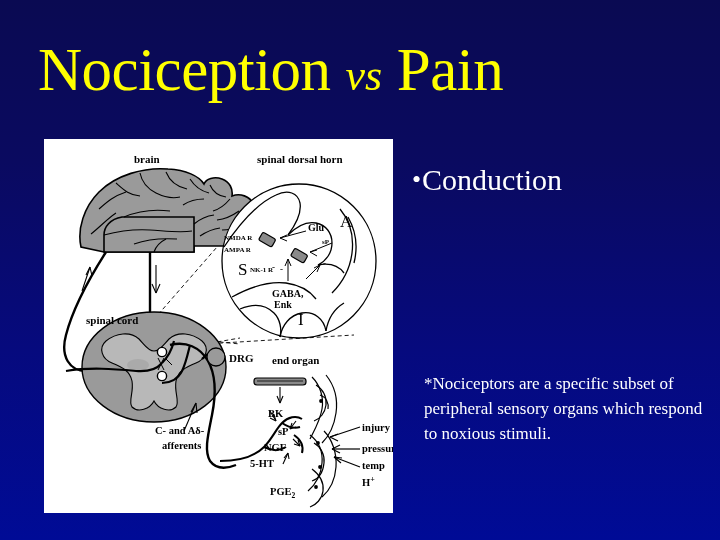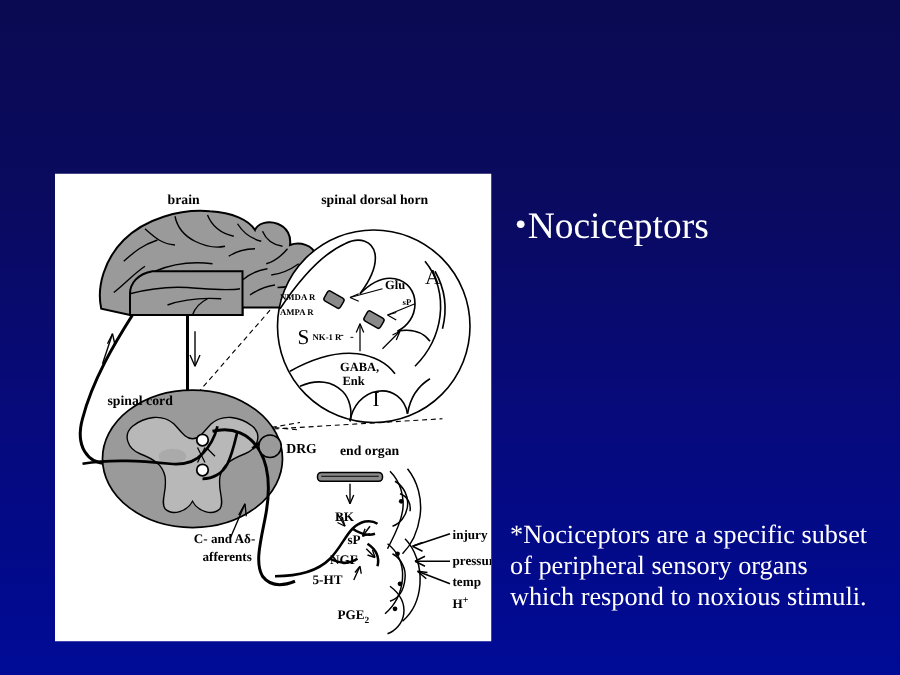--- a/index.html
+++ b/index.html
@@ -71,27 +71,26 @@
   }
   .bullet .dot {
     font-size: 26px;
     vertical-align: 2px;
     margin-right: 1px;
   }
 
   
   #footnote {
     position: absolute;
-    left: 408px;
+    left: 424px;
     top: 371px;
     width: 286px;
     color: #ffffff;
-    font-size: 21px;
+    font-size: 17px;
     line-height: 25px;
-    margin-top: 44px;
   }
 
   
   .fig-label {
     font-family: "Liberation Serif", "DejaVu Serif", serif;
     font-weight: bold;
     fill: #000000;
   }
   .fig-label-sm {
     font-family: "Liberation Serif", "DejaVu Serif", serif;
@@ -103,20 +102,23 @@
     font-family: "Liberation Serif", "DejaVu Serif", serif;
     fill: #000000;
     font-size: 17px;
   }
 </style>
 </head>
 <body>
 
 <div id="slide">
 
+  <div id="title">
+    <span>Nociception </span><span class="vs">vs</span><span> Pain</span>
+  </div>
 
   <div id="figure-panel">
     <svg id="figure-svg" viewBox="0 0 349 374" xmlns="http://www.w3.org/2000/svg">
 
       <g stroke="#000" fill="none" stroke-width="0.9" stroke-dasharray="4,3">
         <path d="M105,186 L180,100"></path>
         <path d="M106,196 L196,205"></path>
         <path d="M132,210 L196,199"></path>
       </g>
       <g stroke="#000" fill="none" stroke-width="0.9" stroke-dasharray="4,3">
@@ -321,18 +323,18 @@
 
         <text class="fig-label" x="318" y="292" font-size="10.5">injury</text>
         <text class="fig-label" x="318" y="313" font-size="10.5">pressure</text>
         <text class="fig-label" x="318" y="330" font-size="10.5">temp</text>
         <text class="fig-label" x="318" y="347" font-size="10.5"><tspan>H</tspan><tspan dy="-4" font-size="8">+</tspan></text>
       </g>
     </svg>
   </div>
 
   <div id="bullets">
-    <div class="bullet"><span class="dot">•</span><span>Nociceptors</span></div>
+    <div class="bullet"><span class="dot">•</span><span>Conduction</span></div>
   </div>
 
   <div id="footnote">*Nociceptors are a specific subset of peripheral sensory organs which respond to noxious stimuli.</div>
 
 </div>
 
 </body></html>

